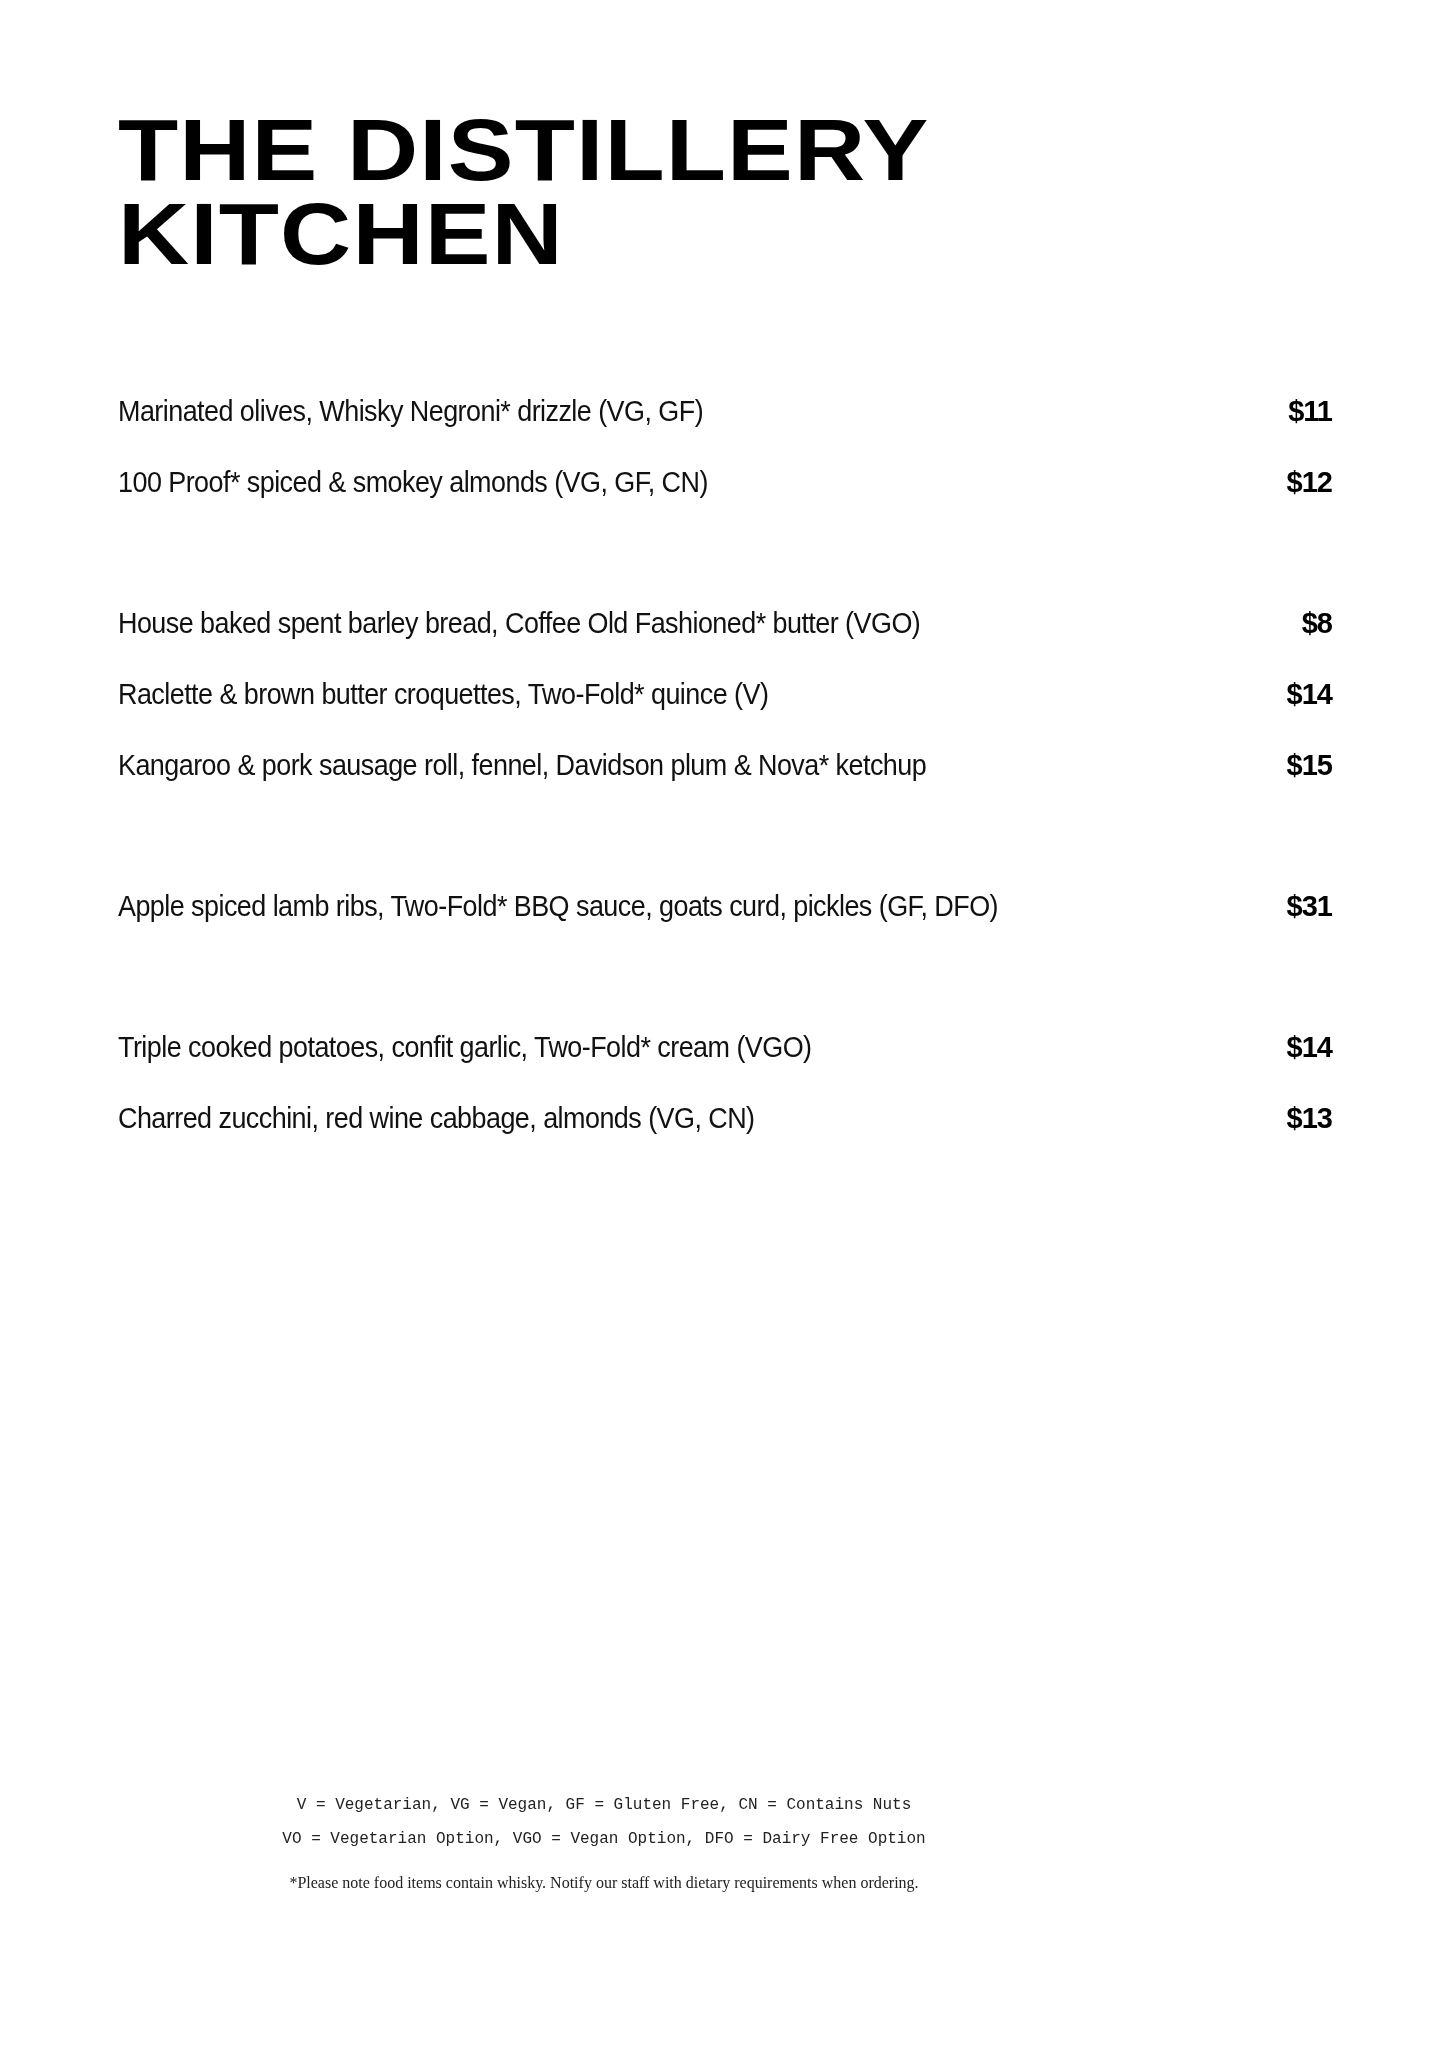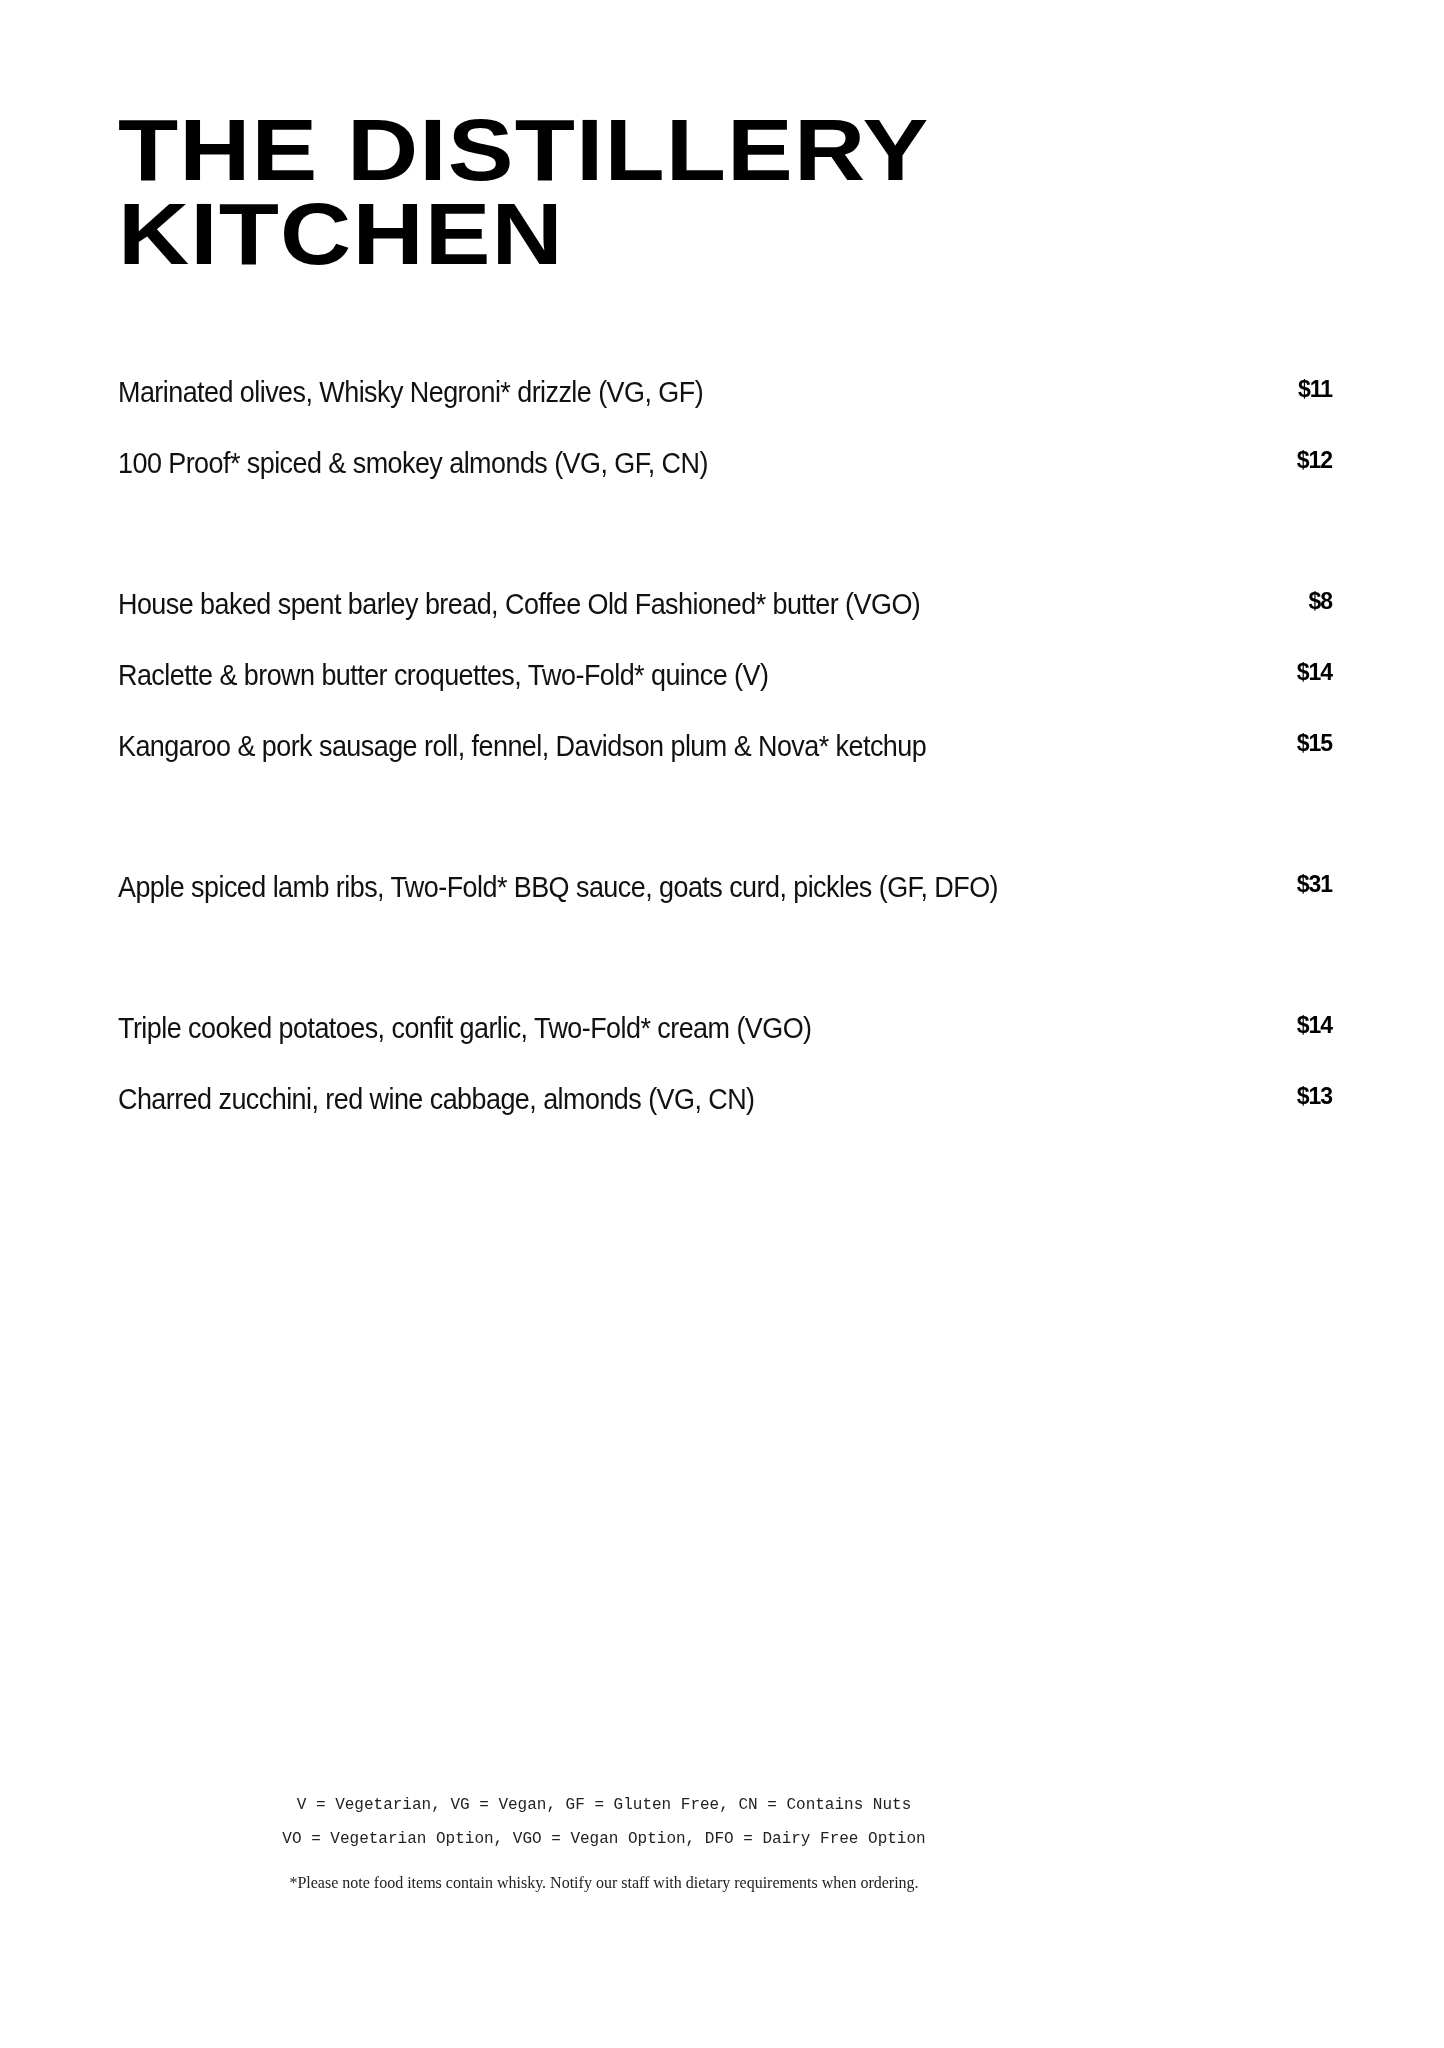--- a/index.html
+++ b/index.html
@@ -38,36 +38,36 @@
     .section {
       margin: 0;
       padding: 0;
     }
     .section + .section {
       margin-top: 70px;
     }
     .item {
       display: flex;
       justify-content: space-between;
-      align-items: flex-start;
+      align-items: center;
       height: 71px;
     }
     .item-name {
       font-family: "Liberation Sans", sans-serif;
       font-size: 29px;
       letter-spacing: -0.6px;
       transform: scaleX(0.93);
       transform-origin: left center;
       white-space: nowrap;
       color: #111111;
     }
     .item-price {
       font-family: "Liberation Sans", sans-serif;
       font-weight: 700;
-      font-size: 23px;
+      font-size: 29px;
       letter-spacing: -1px;
       color: #000000;
     }
     .footer {
       position: absolute;
       left: 0;
       top: 1788px;
       width: 1208px;
       text-align: center;
       font-family: "Liberation Mono", monospace;

